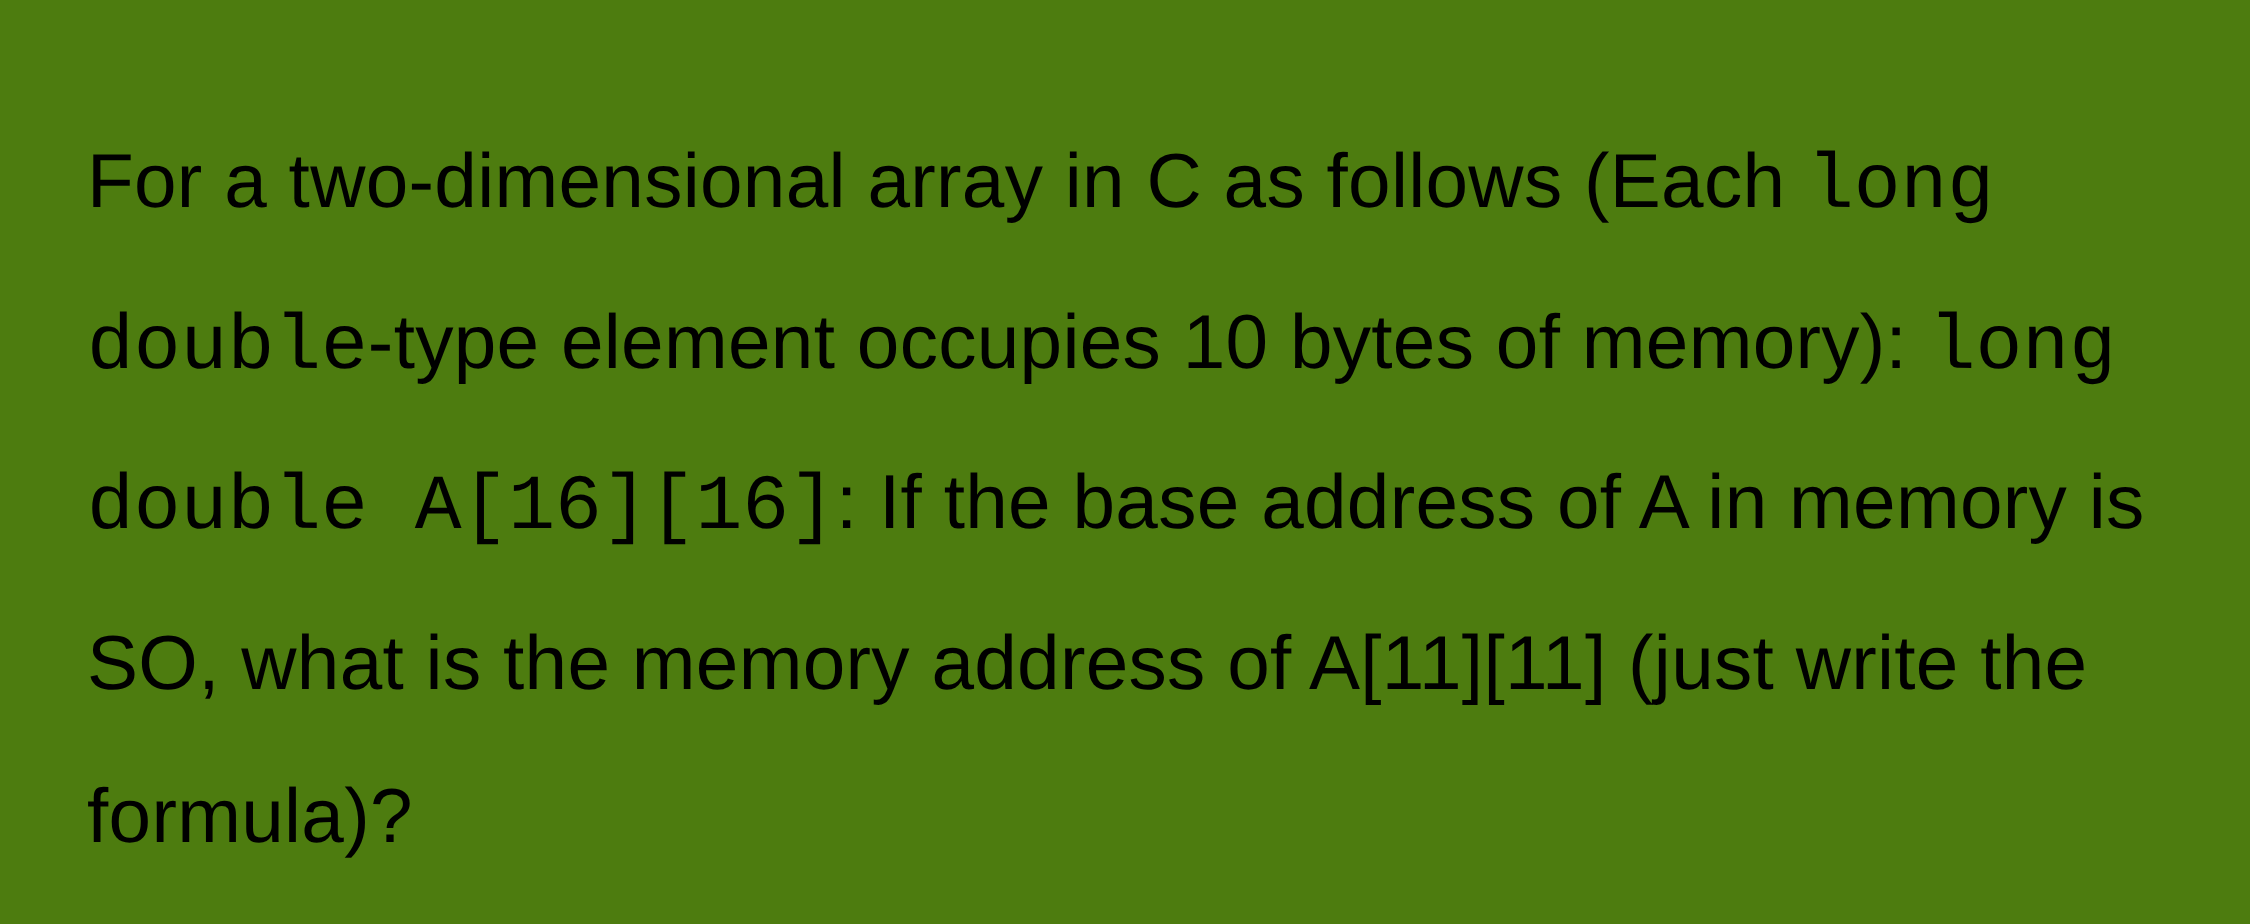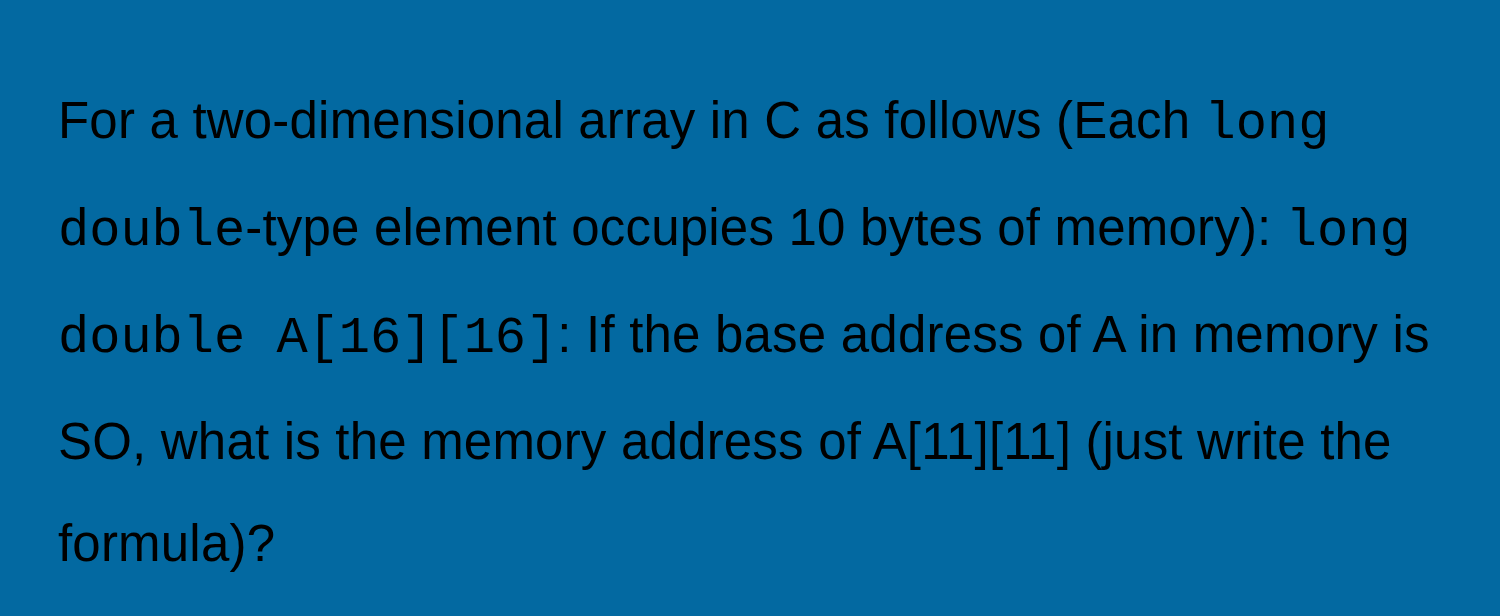--- a/index.html
+++ b/index.html
@@ -1,21 +1,21 @@
 <!DOCTYPE html>
 <html><head>
   <meta charset="utf-8">
   <style>
     * { margin: 0; padding: 0; box-sizing: border-box; }
     html, body { width: 1500px; height: 616px; background: #ffffff; overflow: hidden; }
     .page {
       width: 1500px;
       height: 616px;
       padding: 70px 58px 0 58px;
-      background: #0369a1;
+      background: #4d7c0f;
     }
     .question {
       font-family: -apple-system, BlinkMacSystemFont, "Segoe UI", Helvetica, Arial, sans-serif;
       font-size: 51px;
       line-height: 2.0;
       color: #000000;
       letter-spacing: 0.2px;
       font-weight: 400;
     }
     .mono {

